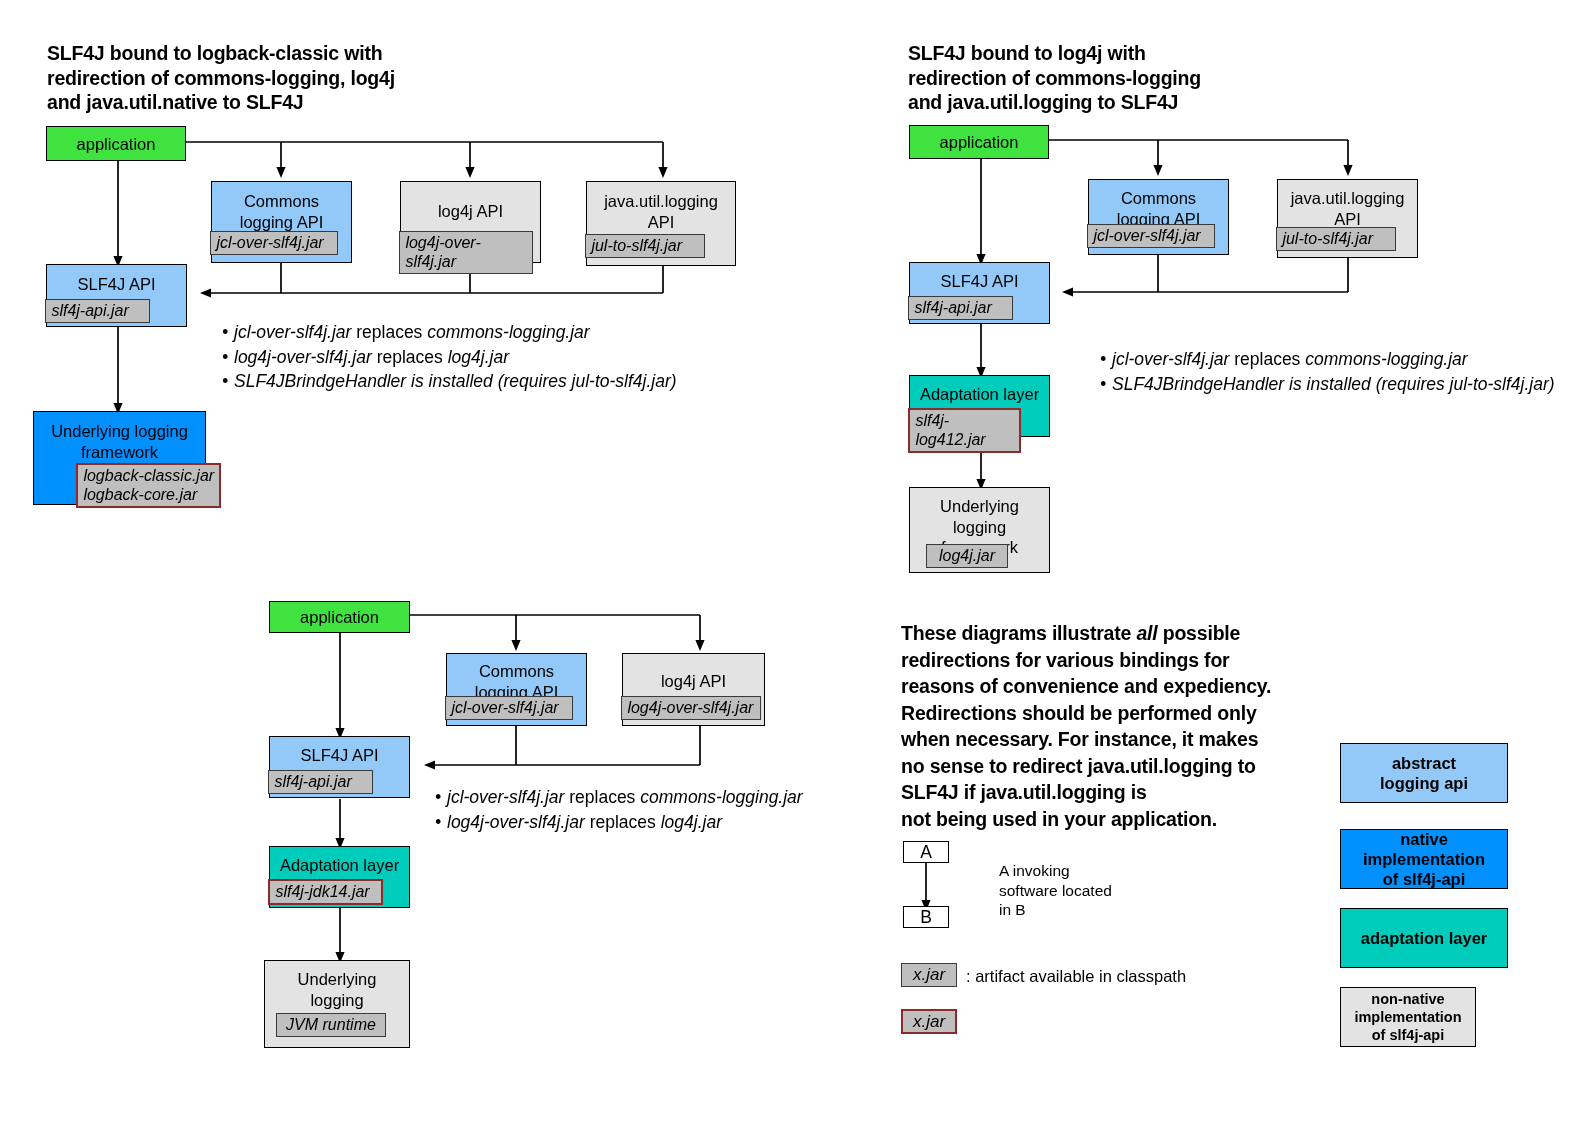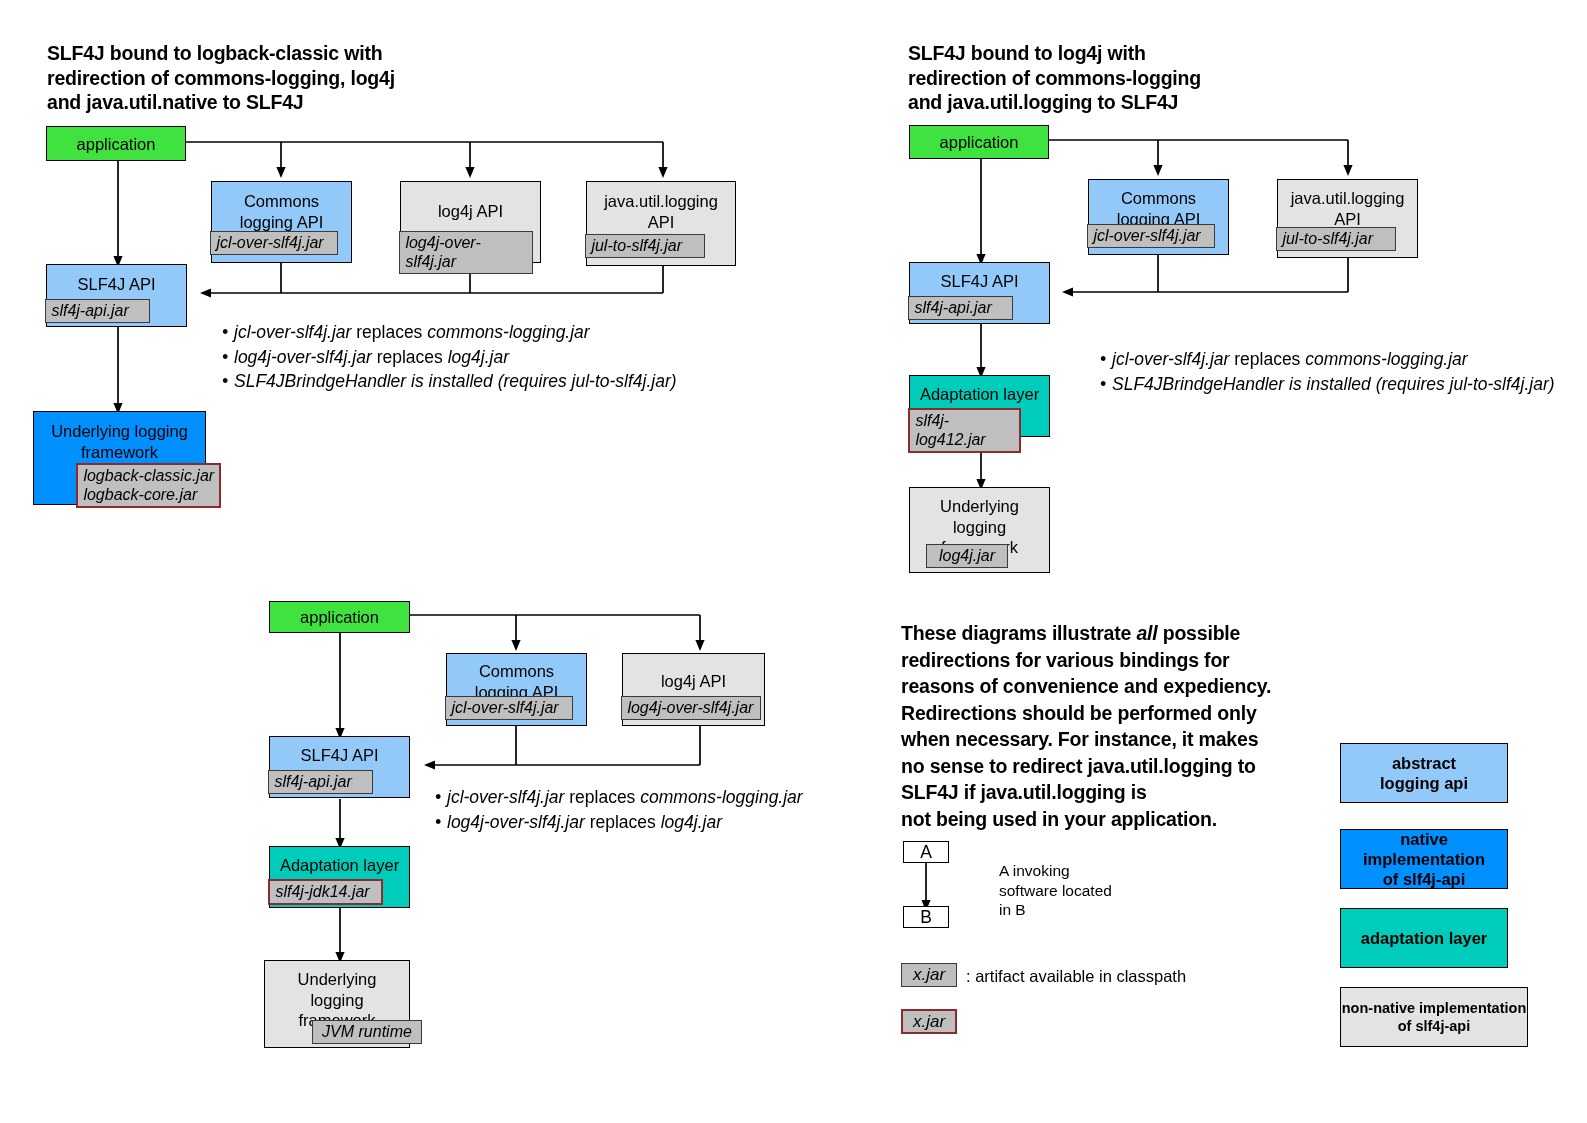--- a/index.html
+++ b/index.html
@@ -219,21 +219,21 @@
 
   <div class="box teal" style="left:269px;top:846px;width:141px;height:62px;">
     <div class="bt" style="top:8px;">Adaptation layer</div>
     <div class="jar binding" style="left:-1.6px;top:32px;width:115px;">slf4j-jdk14.jar</div>
   </div>
 
   <div class="box lgray" style="left:264px;top:960px;width:146px;height:88px;">
     <div class="bt" style="top:8px;">Underlying
 logging
 framework</div>
-    <div class="jar" style="left:11px;top:59px;width:110px;text-align:center;margin-left:36px;">JVM runtime</div>
+    <div class="jar" style="left:11px;top:52px;width:110px;text-align:center;">JVM runtime</div>
   </div>
 
   <div class="notes" style="left:435px;top:785px;">
     <span class="row"><span class="bl">•</span><span>jcl-over-slf4j.jar</span> <span class="up">replaces</span> <span>commons-logging.jar</span></span>
     <span class="row"><span class="bl">•</span><span>log4j-over-slf4j.jar</span> <span class="up">replaces</span> <span>log4j.jar</span></span>
   </div>
 
   <div class="para" style="left:901px;top:620px;width:430px;"><span>These diagrams illustrate </span><i>all</i><span> possible
 redirections for various bindings for
 reasons of convenience and expediency.
@@ -258,18 +258,18 @@
     <span>abstract
 logging api</span>
   </div>
   <div class="lgbox" style="left:1340px;top:829px;width:168px;height:60px;background:#0090FF;">
     <span>native implementation
 of slf4j-api</span>
   </div>
   <div class="lgbox" style="left:1340px;top:908px;width:168px;height:60px;background:#00CCBB;">
     <span>adaptation layer</span>
   </div>
-  <div class="lgbox small" style="left:1340px;top:987px;width:188px;height:60px;background:#E3E3E3;">
+  <div class="lgbox small" style="left:1340px;top:987px;width:136px;height:60px;background:#E3E3E3;">
     <span>non-native implementation
 of slf4j-api</span>
   </div>
 
 </div>
 
 </body></html>

